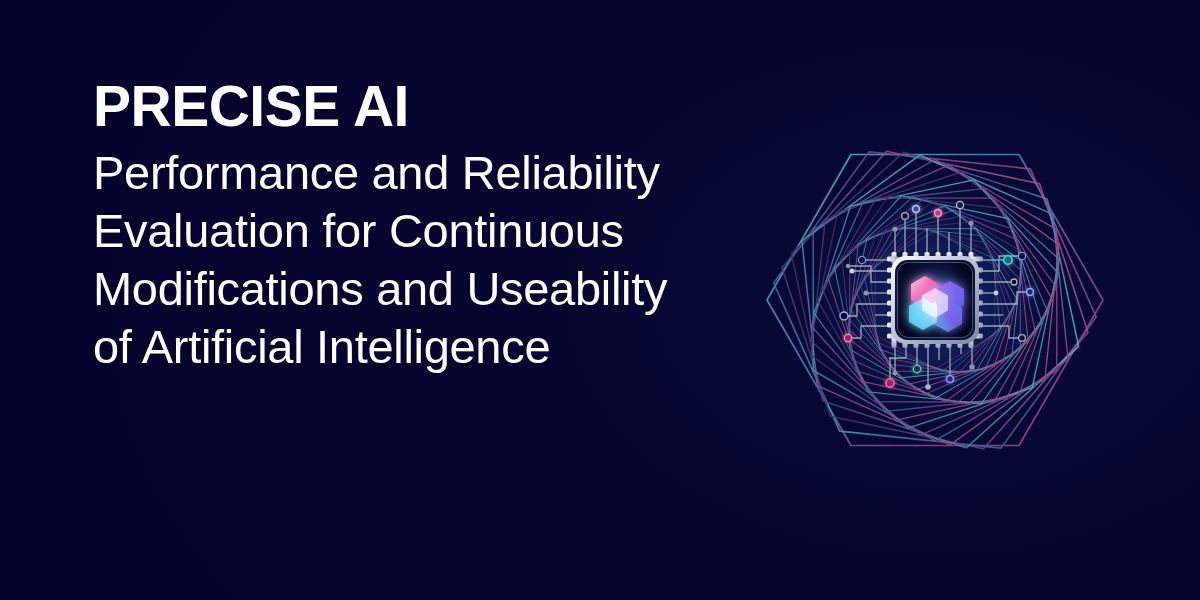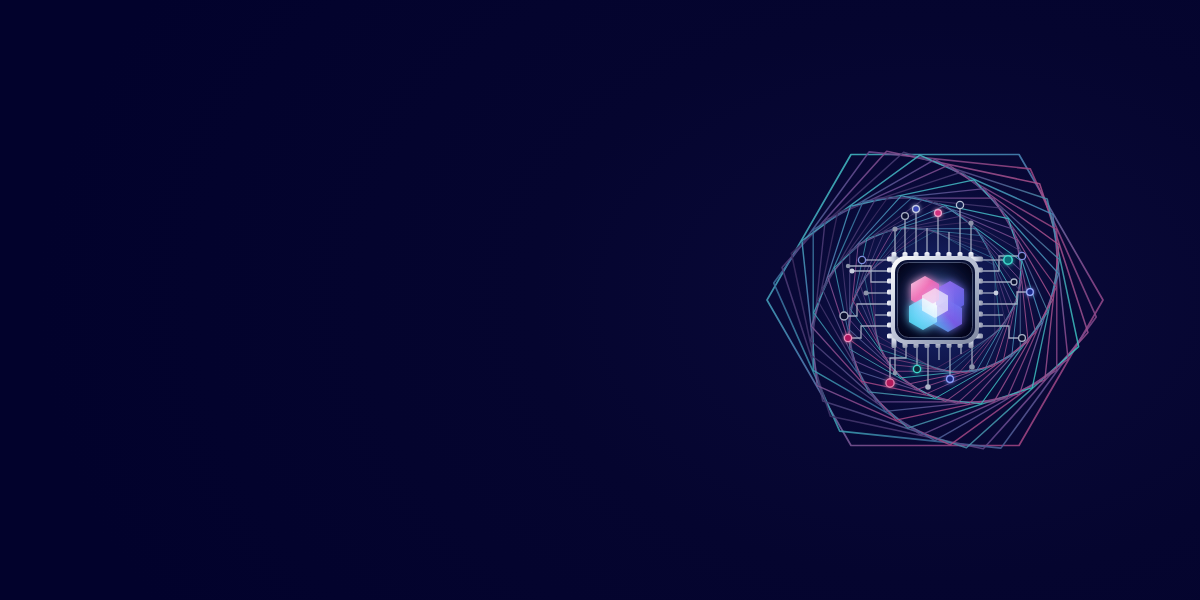--- a/index.html
+++ b/index.html
@@ -52,20 +52,24 @@
     width: 380px;
     height: 380px;
   }
   .graphic svg { display: block; width: 100%; height: 100%; }
 </style>
 </head>
 <body>
 
 <div class="banner">
 
+  <div class="text-block">
+    <h1 class="brand-title">PRECISE AI</h1>
+    <p class="subtitle">Performance and Reliability Evaluation for Continuous Modifications and Useability of Artificial Intelligence</p>
+  </div>
 
   <div class="graphic">
     <svg viewBox="0 0 380 380" xmlns="http://www.w3.org/2000/svg">
       <defs>
         <linearGradient id="gSpiralA" x1="0" y1="0" x2="1" y2="1">
           <stop offset="0%" stop-color="#3fd9cc"></stop>
           <stop offset="38%" stop-color="#4a88b8"></stop>
           <stop offset="70%" stop-color="#8e4a8e"></stop>
           <stop offset="100%" stop-color="#b8447c"></stop>
         </linearGradient>

